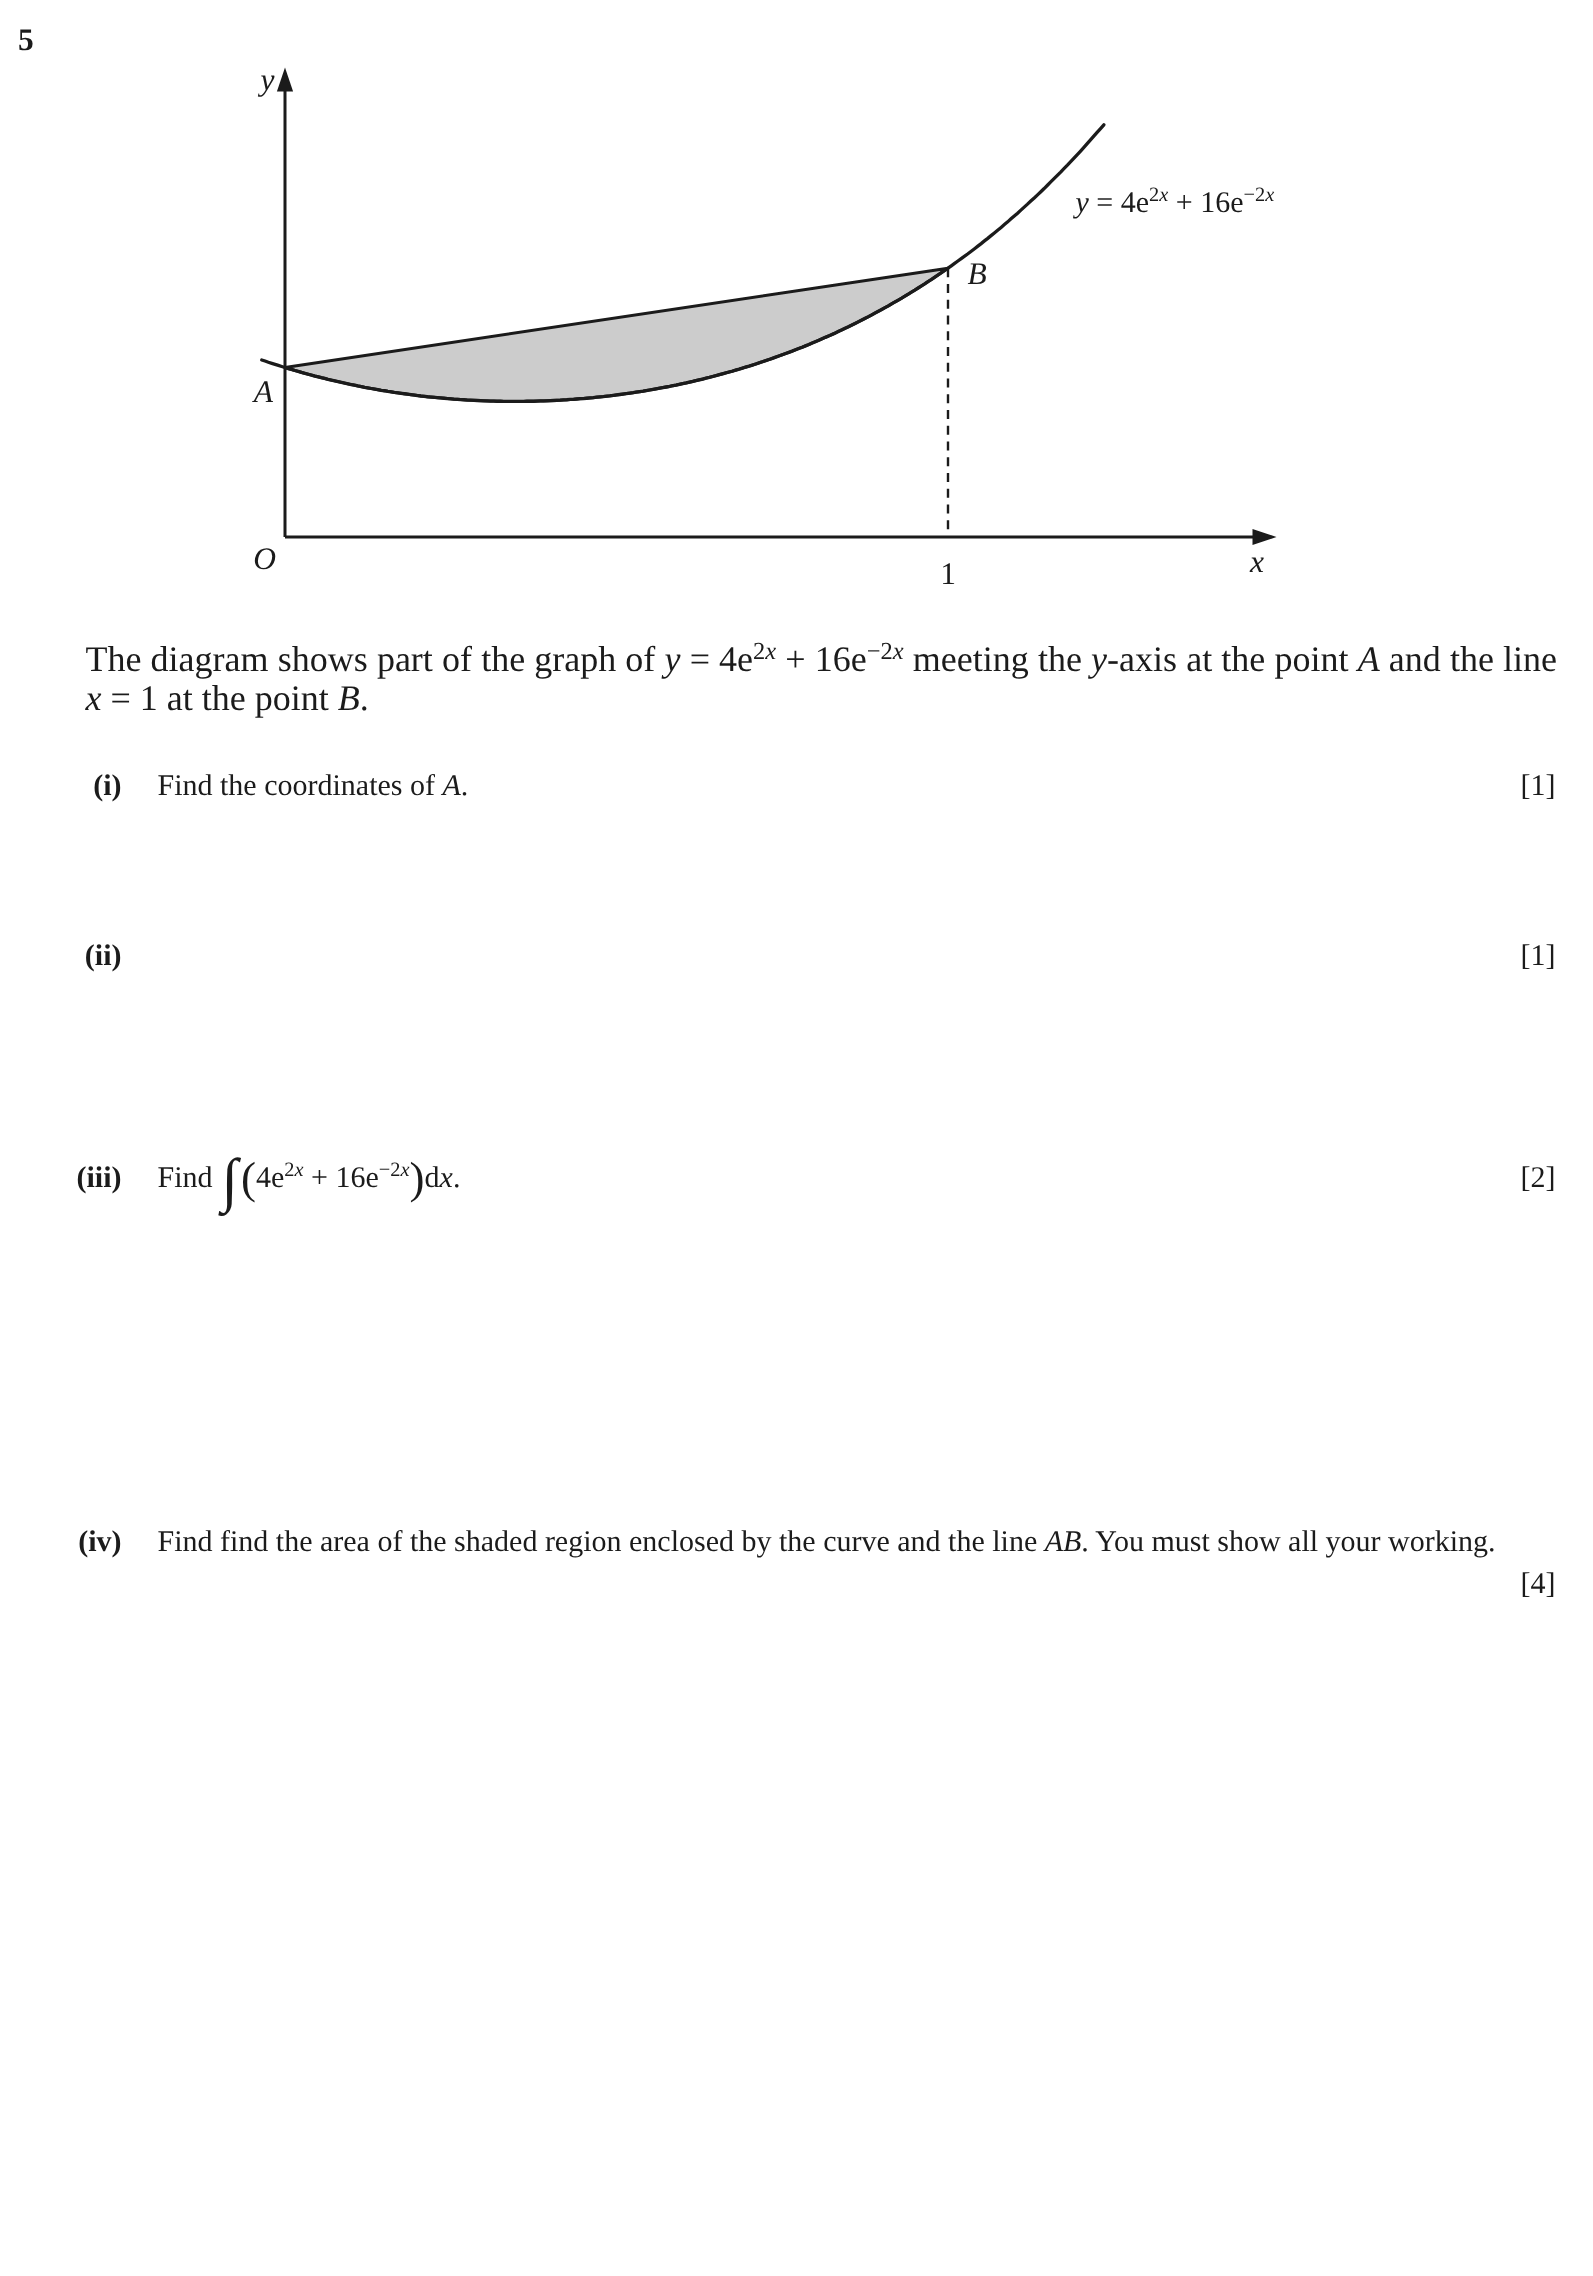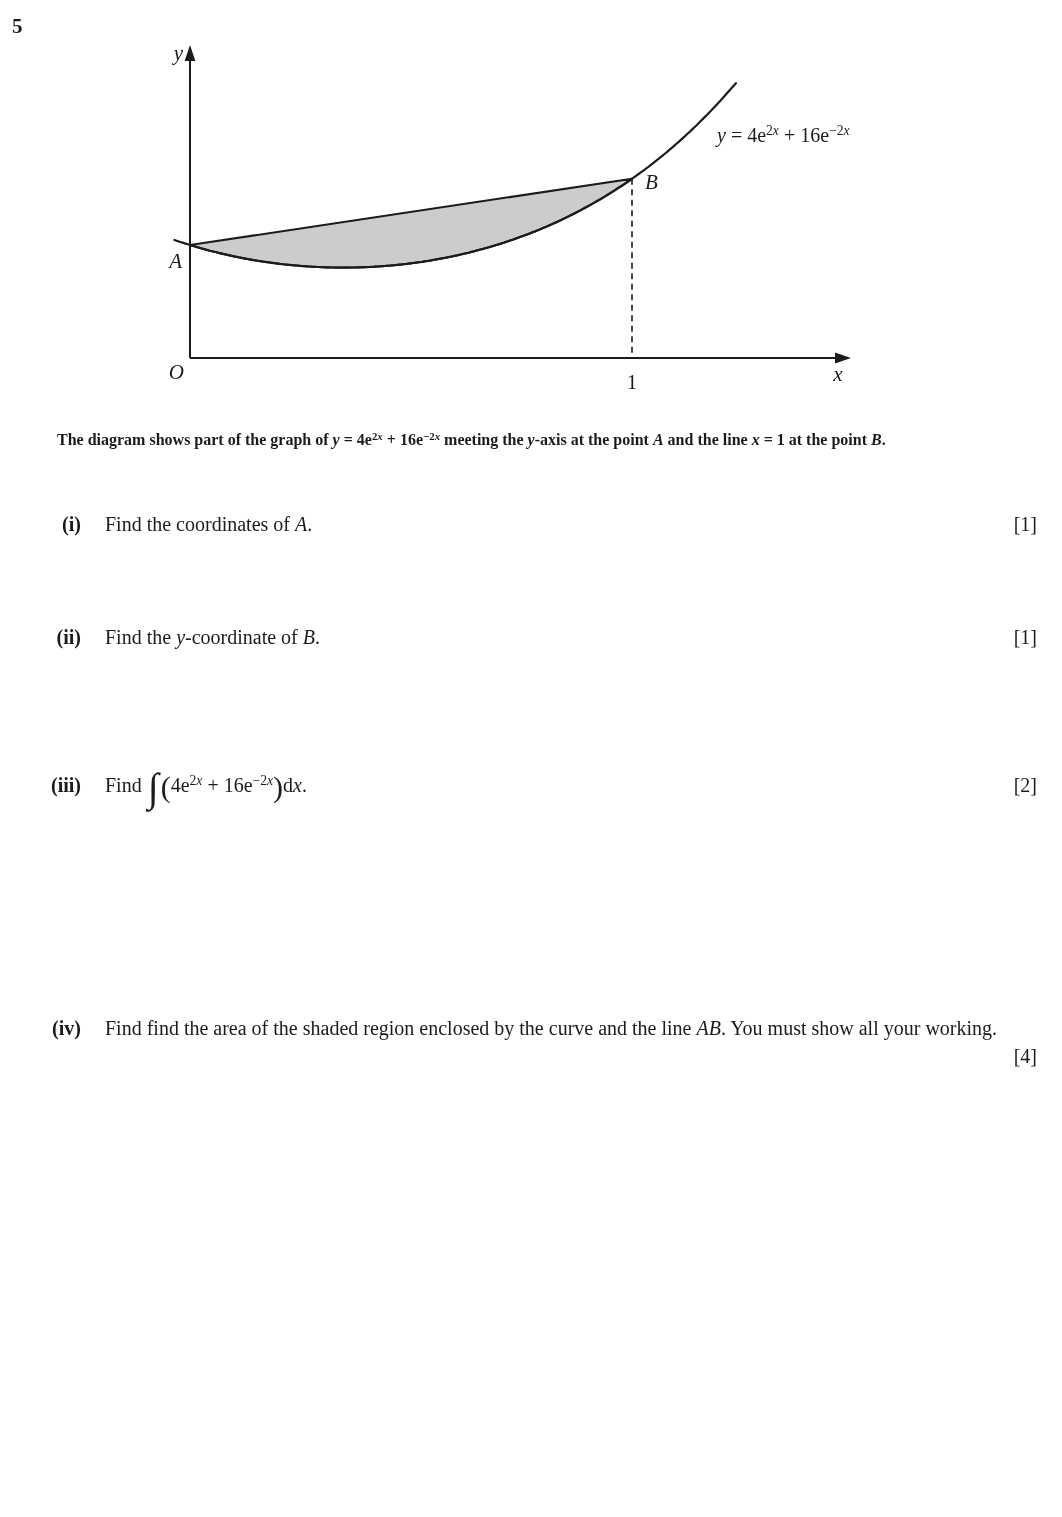--- a/index.html
+++ b/index.html
@@ -29,21 +29,21 @@
   .rt-i{font-style:italic;}
   .rt-sup,.rt-isup{
     font-size:68%;line-height:0;position:relative;top:-0.48em;
   }
   .rt-isup{font-style:italic;}
   .rt-int{font-size:200%;line-height:0;vertical-align:-0.22em;padding:0 2px 0 1px;}
   .rt-paren{font-size:150%;line-height:0;vertical-align:-0.15em;}
   
   .intro{
     position:absolute;left:57px;top:427px;width:981px;
-    font-size:16px;line-height:26px;text-align:justify;font-weight:bold;
+    font-size:24px;line-height:26px;text-align:justify;
   }
   .q-item{
     position:absolute;left:33px;width:1004px;
     display:flex;align-items:baseline;
     font-size:20px;line-height:27px;
   }
   .q-item .q-label{
     flex:0 0 48px;text-align:right;font-weight:bold;
   }
   .q-item .q-text{
@@ -95,21 +95,20 @@
   <div class="intro"><span class="rt-r">The diagram shows part of the graph of </span><span class="rt-i">y</span><span class="rt-r"> = 4e</span><span class="rt-sup">2</span><span class="rt-isup">x</span><span class="rt-r"> + 16e</span><span class="rt-sup">−2</span><span class="rt-isup">x</span><span class="rt-r"> meeting the </span><span class="rt-i">y</span><span class="rt-r">-axis at the point </span><span class="rt-i">A</span><span class="rt-r"> and the line </span><span class="rt-i">x</span><span class="rt-r"> = 1 at the point </span><span class="rt-i">B</span><span class="rt-r">.</span></div>
 
   <div class="q-item" id="item-i">
     <div class="q-label">(i)</div>
     <div class="q-text"><span class="rt-r">Find the coordinates of </span><span class="rt-i">A</span><span class="rt-r">.</span></div>
     <div class="q-mark">[1]</div>
   </div>
 
   <div class="q-item" id="item-ii">
     <div class="q-label">(ii)</div>
-    <div class="q-text"><span class="rt-r">Find the </span><span class="rt-i">y</span><span class="rt-r">-coordinate of </span><span class="rt-i">B</span><span class="rt-r">.</span></div>
     <div class="q-mark">[1]</div>
   </div>
 
   <div class="q-item" id="item-iii">
     <div class="q-label">(iii)</div>
     <div class="q-text"><span class="rt-r">Find </span><span class="rt-int">∫</span><span class="rt-paren">(</span><span class="rt-r">4e</span><span class="rt-sup">2</span><span class="rt-isup">x</span><span class="rt-r"> + 16e</span><span class="rt-sup">−2</span><span class="rt-isup">x</span><span class="rt-paren">)</span><span class="rt-r">d</span><span class="rt-i">x</span><span class="rt-r">.</span></div>
     <div class="q-mark">[2]</div>
   </div>
 
   <div class="q-item" id="item-iv">

